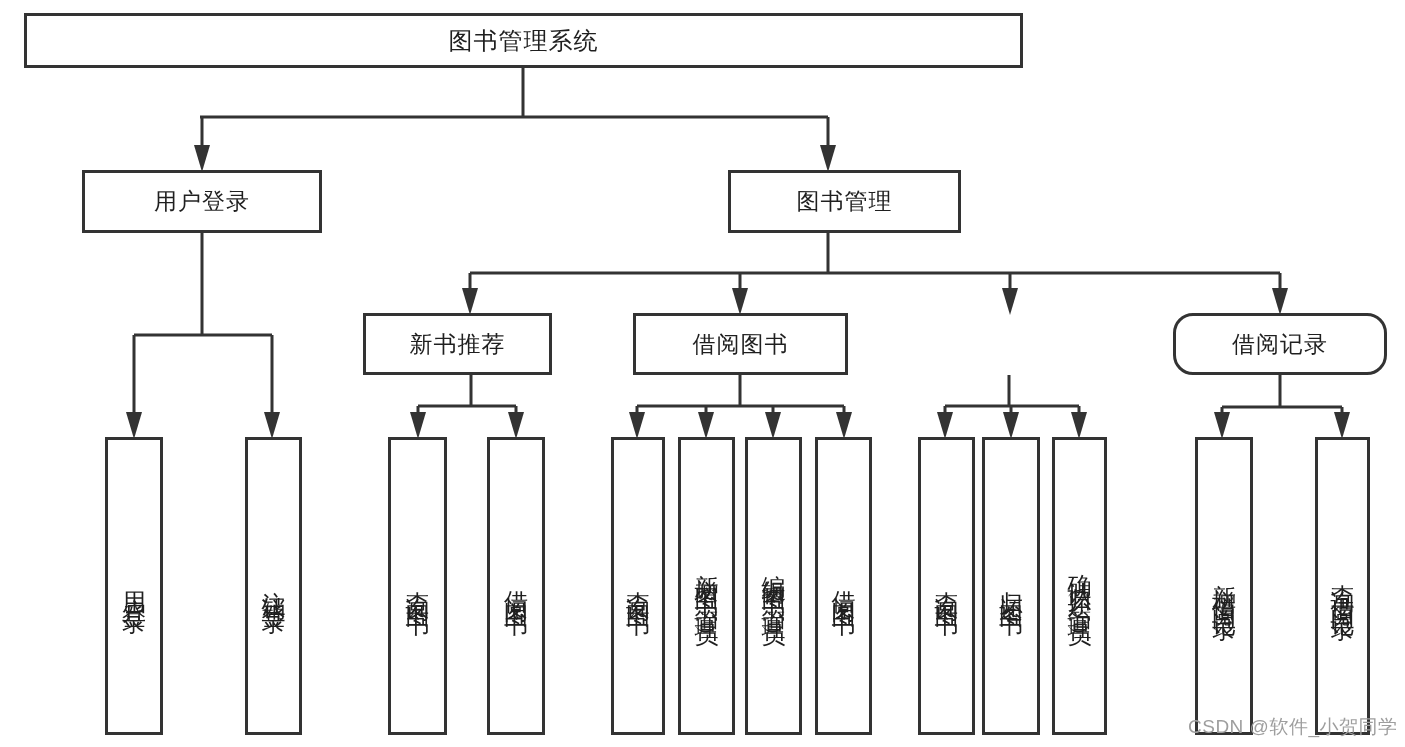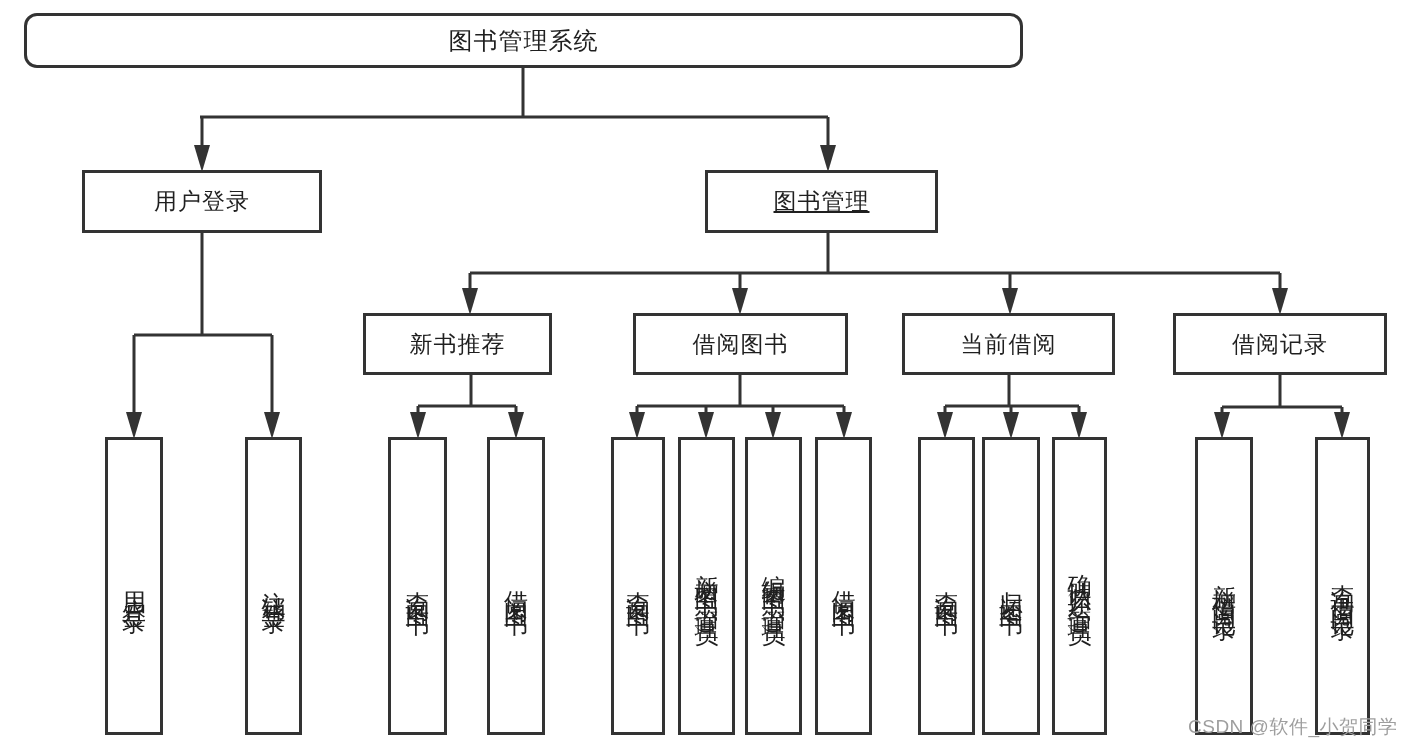--- a/index.html
+++ b/index.html
@@ -32,21 +32,20 @@
     justify-content: center;
     z-index: 2;
   }
   .node.h {
     font-size: 23px;
     letter-spacing: 1px;
     white-space: nowrap;
   }
   .node.root-box {
     font-size: 24px;
-    border-radius: 13px;
   }
   .node.v {
     writing-mode: vertical-rl;
     text-orientation: mixed;
     font-size: 24px;
     letter-spacing: 7px;
     line-height: 1;
   }
   .watermark {
     position: absolute;
@@ -110,26 +109,25 @@
     <g stroke="#333333" stroke-width="3" fill="#333333">
       <path d="M1280 375 V407 M1222 407 H1342 M1222 407 V414 M1342 407 V414" fill="none"></path>
       <polygon points="1214,412 1230,412 1222,439" stroke="none"></polygon>
       <polygon points="1334,412 1350,412 1342,439" stroke="none"></polygon>
     </g>
   </svg>
 
   <div class="node h root-box" style="left:24px; top:13px; width:999px; height:55px;">图书管理系统</div>
 
   <div class="node h" style="left:82px; top:170px; width:240px; height:63px;">用户登录</div>
-  <div class="node h" style="left:705px; top:170px; width:233px; height:63px;text-decoration:underline;">图书管理</div>
+  <div class="node h" style="left:728px; top:170px; width:233px; height:63px;">图书管理</div>
 
   <div class="node h" style="left:363px; top:313px; width:189px; height:62px;">新书推荐</div>
   <div class="node h" style="left:633px; top:313px; width:215px; height:62px;">借阅图书</div>
-  <div class="node h" style="left:902px; top:313px; width:213px; height:62px;">当前借阅</div>
-  <div class="node h" style="left:1173px; top:313px; width:214px; height:62px;">借阅记录</div>
+  <div class="node h" style="left:1173px; top:313px; width:214px; height:62px;border-radius:20px;">借阅记录</div>
 
   <div class="node v" style="left:105px; top:437px; width:58px; height:298px;">用户登录</div>
   <div class="node v" style="left:245px; top:437px; width:57px; height:298px;">注销登录</div>
 
   <div class="node v" style="left:388px; top:437px; width:59px; height:298px;">查询图书</div>
   <div class="node v" style="left:487px; top:437px; width:58px; height:298px;">借阅图书</div>
 
   <div class="node v" style="left:611px; top:437px; width:54px; height:298px;">查询图书</div>
   <div class="node v" style="left:678px; top:437px; width:57px; height:298px;">新增图书（管理员）</div>
   <div class="node v" style="left:745px; top:437px; width:57px; height:298px;">编辑图书（管理员）</div>

